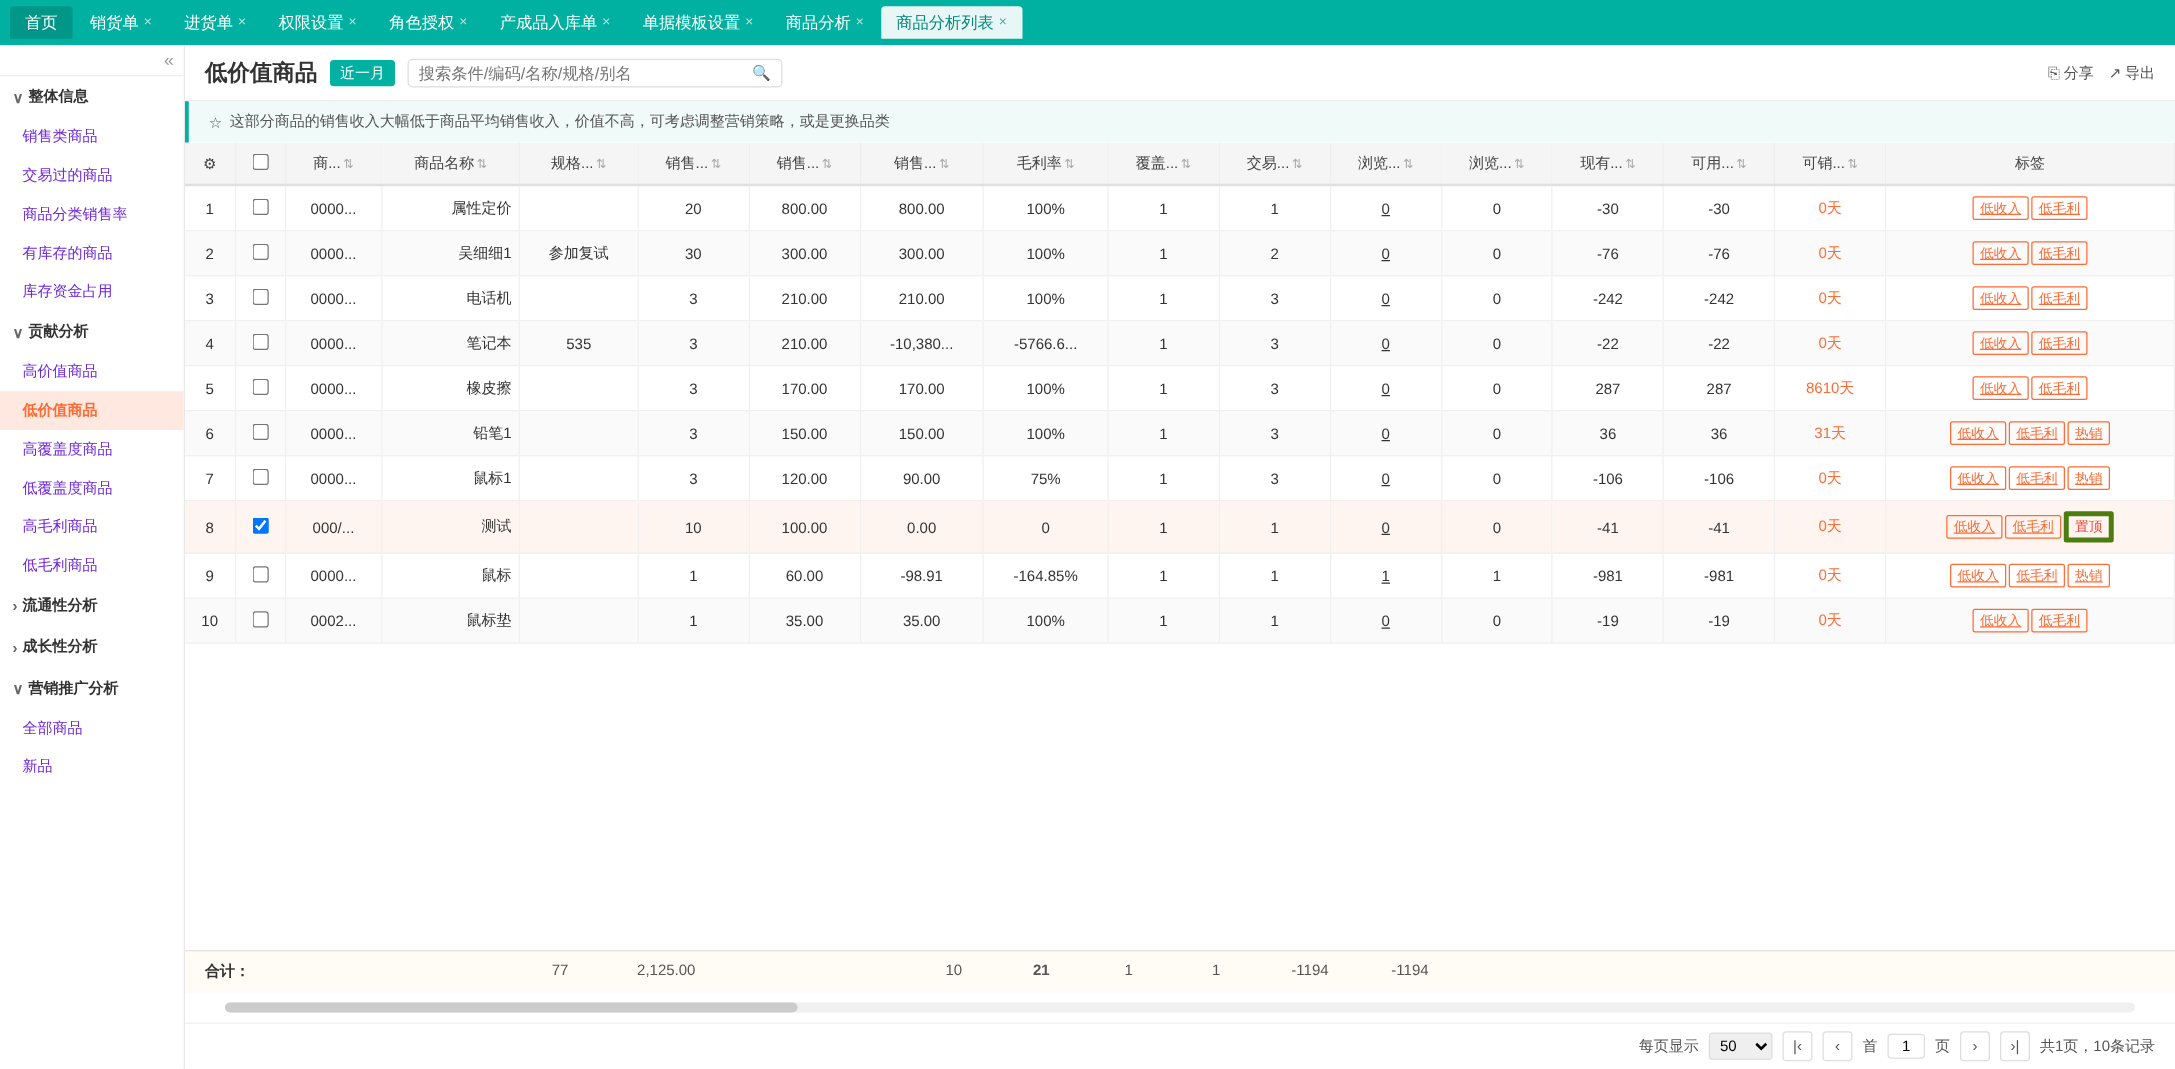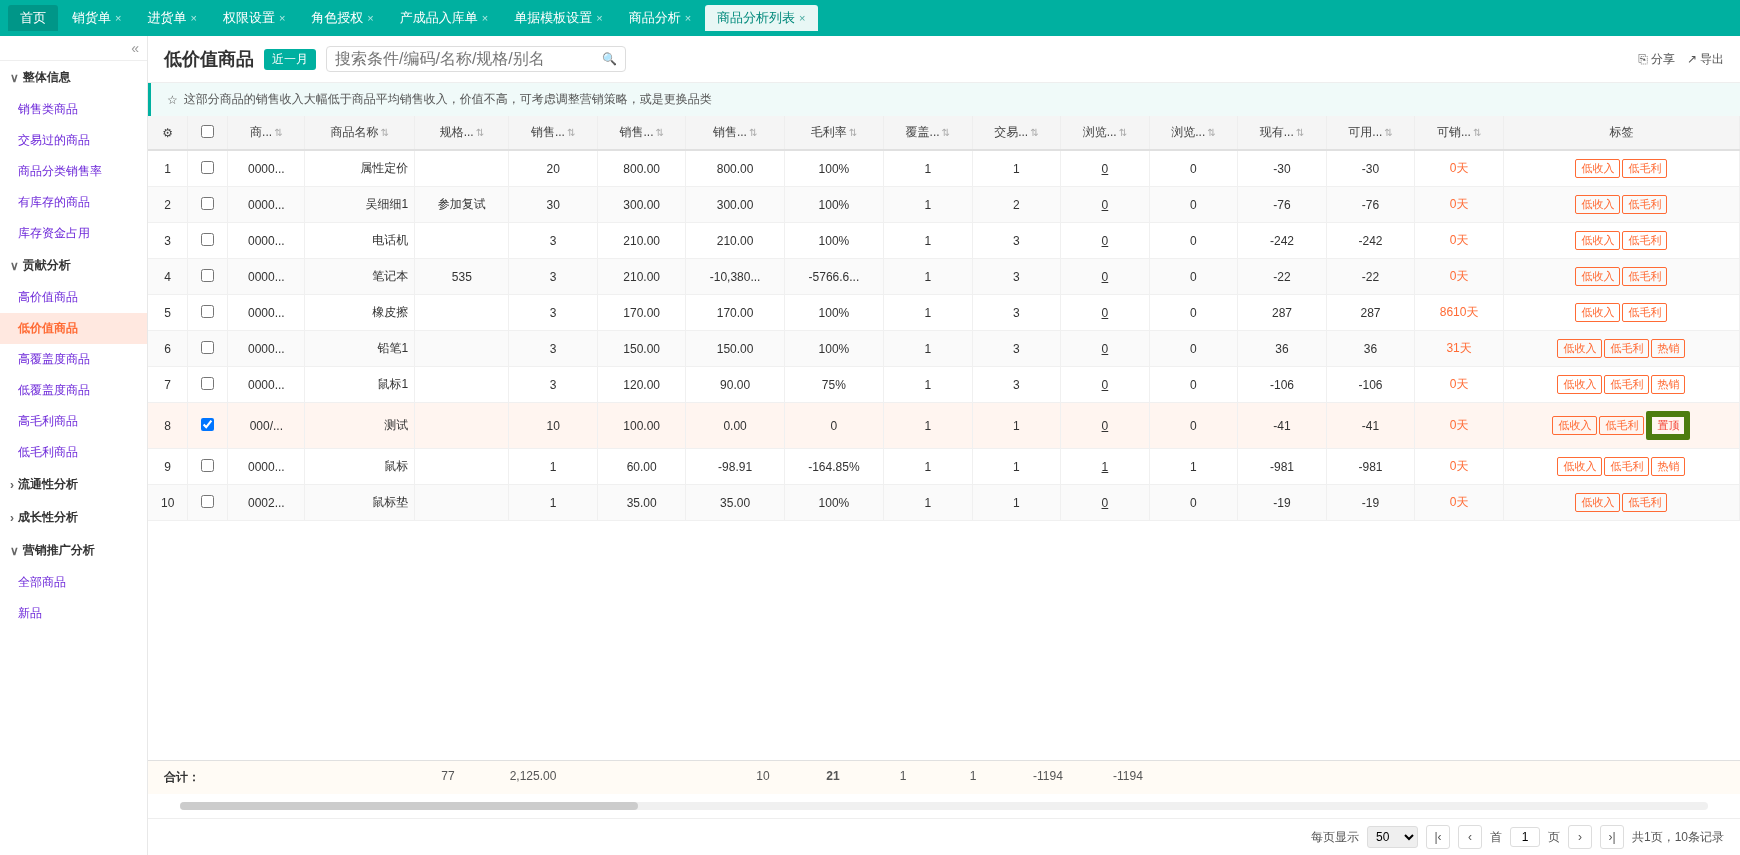--- a/index.html
+++ b/index.html
@@ -97,21 +97,21 @@
       border: 1px solid #ddd;
       border-radius: 4px;
       padding: 3px 8px;
       gap: 4px;
       flex: 1;
       max-width: 300px;
     }
     .search-box input {
       border: none;
       outline: none;
-      font-size: 16px;
+      font-size: 13px;
       width: 100%;
       color: #999;
     }
     .search-icon { color: #ff6b35; cursor: pointer; }
     .header-actions {
       margin-left: auto;
       display: flex;
       gap: 12px;
       align-items: center;
     }
@@ -175,22 +175,22 @@
       white-space: nowrap;
     }
     td.left { text-align: right; margin-top: 20px; }
     .tag {
       display: inline-block;
       padding: 1px 5px;
       border-radius: 2px;
       font-size: 11px;
       margin: 1px;
     }
-    .tag-orange { color: #ff6b35; border: 1px solid #ff6b35; }
-    .tag-red { color: #f44336; border: 6px solid #4d7c0f; }
+    .tag-orange { color: #ff6b35; border: 1px solid #ff6b35; text-decoration: underline; }
+    .tag-red { color: #f44336; border: 4px solid #4d7c0f; }
     .col-sort { font-size: 10px; color: #aaa; margin-left: 2px; }
     .underline { text-decoration: underline; color: #333; cursor: pointer; }
     .day-orange { color: #ff6b35; }
 
     
     .footer-bar {
       border-top: 1px solid #e0e0e0;
       background: #fffbf5;
       padding: 8px 16px;
       display: flex;

